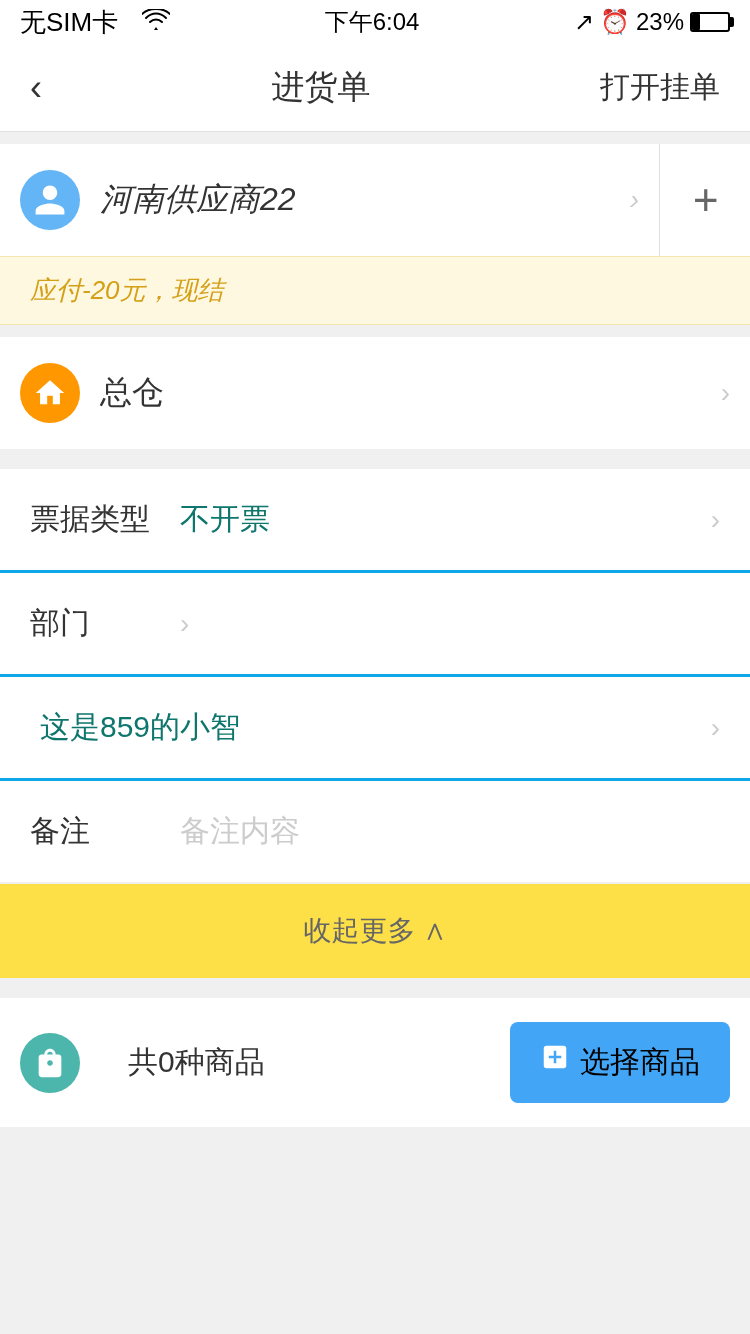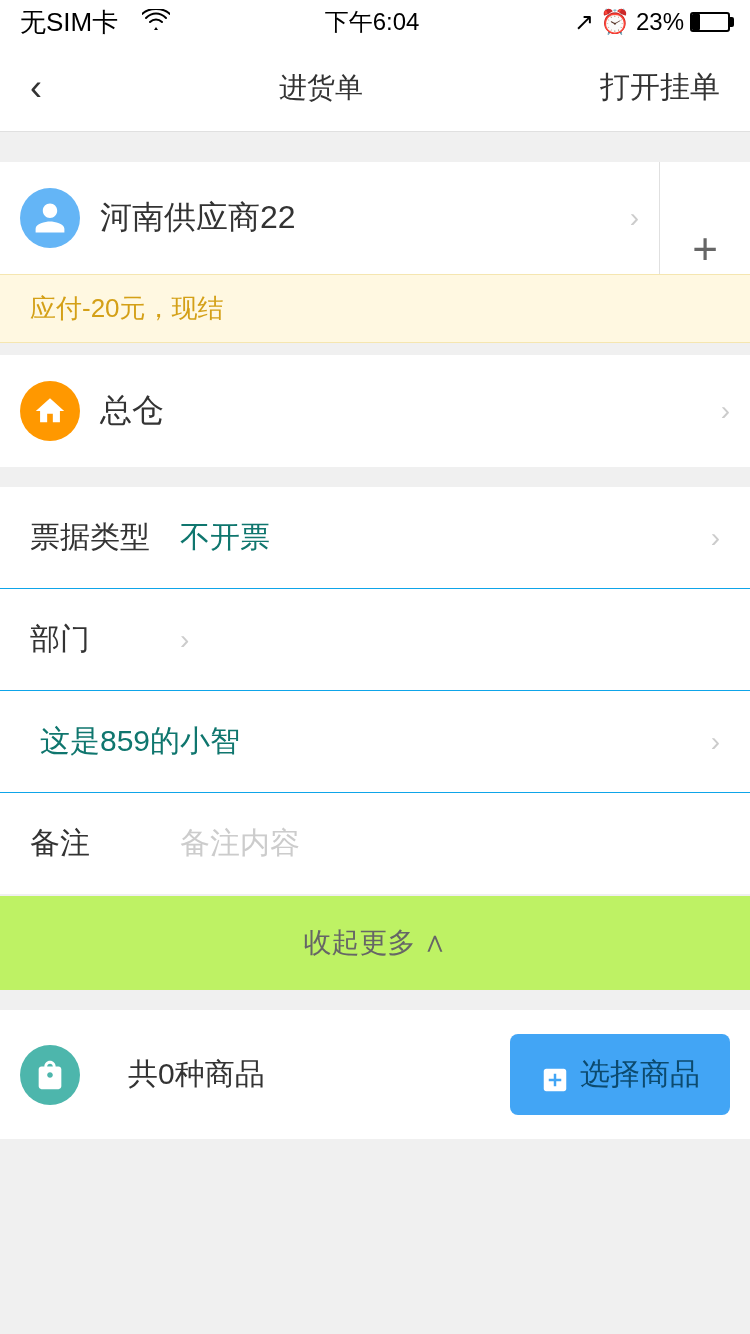--- a/index.html
+++ b/index.html
@@ -64,41 +64,42 @@
       justify-content: space-between;
       padding: 0 30px;
       border-bottom: 1px solid #e0e0e0;
     }
     .nav-back {
       font-size: 36px;
       color: #333;
       cursor: pointer;
     }
     .nav-title {
-      font-size: 28px;
+      font-size: 33px;
       font-weight: 500;
       color: #333;
     }
     .nav-action {
       font-size: 30px;
       color: #333;
       cursor: pointer;
     }
 
     
     .content {
       background: #f0f0f0;
     }
 
     
     .supplier-section {
       background: #fff;
-      margin-top: 30px;
-      display: flex;
-      align-items: flex-end;
+      margin-top: 12px;
+      display: flex;
+      align-items: center;
+      font-style: italic;
     }
     .supplier-main {
       flex: 1;
       display: flex;
       align-items: center;
       padding: 26px 20px;
       border-right: 1px solid #e0e0e0;
     }
     .supplier-avatar {
       width: 60px;
@@ -133,20 +134,21 @@
     }
 
     
     .alert-banner {
       background: #fff8e1;
       padding: 16px 30px;
       font-size: 26px;
       color: #d4a017;
       border-top: 1px solid #f5e6b0;
       border-bottom: 1px solid #f5e6b0;
+      font-style: italic;
     }
 
     
     .warehouse-section {
       background: #fff;
       margin-top: 12px;
       display: flex;
       align-items: center;
       padding: 26px 20px;
     }
@@ -170,21 +172,21 @@
 
     
     .form-section {
       background: #fff;
       margin-top: 20px;
     }
     .form-row {
       display: flex;
       align-items: center;
       padding: 30px 30px;
-      border-bottom: 1px solid #0ea5e9;
+      border-bottom: 3px solid #0ea5e9;
       min-height: 90px;
     }
     .form-row:last-child {
       border-bottom: none;
       align-items: flex-end;
     }
     .form-label {
       font-size: 30px;
       color: #333;
       width: 140px;
@@ -195,21 +197,21 @@
       font-size: 30px;
       color: #0f766e;
       padding-left: 10px;
     }
     .form-value.placeholder {
       color: #ccc;
     }
 
     
     .collapse-section {
-      background: #bef264;
+      background: #fde047;
       display: flex;
       align-items: center;
       justify-content: center;
       padding: 28px 0;
       margin-top: 2px;
     }
     .collapse-btn {
       font-size: 28px;
       color: #666;
       cursor: pointer;
@@ -236,28 +238,28 @@
       flex-shrink: 0;
     }
     .product-icon svg { width: 34px; height: 34px; fill: #fff; }
     .product-count {
       flex: 1;
       font-size: 30px;
       color: #333;
     }
     .select-btn {
       background: #42a5f5;
-      color: #0c4a6e;
+      color: #000000;
       border: none;
       border-radius: 8px;
       padding: 20px 30px;
       font-size: 30px;
       cursor: pointer;
       display: flex;
-      align-items: flex-end;
+      align-items: flex-start;
       gap: 10px;
     }
 
     
     .bg-fill {
       min-height: 300px;
       background: #f0f0f0;
     }
   </style>
 </head>

